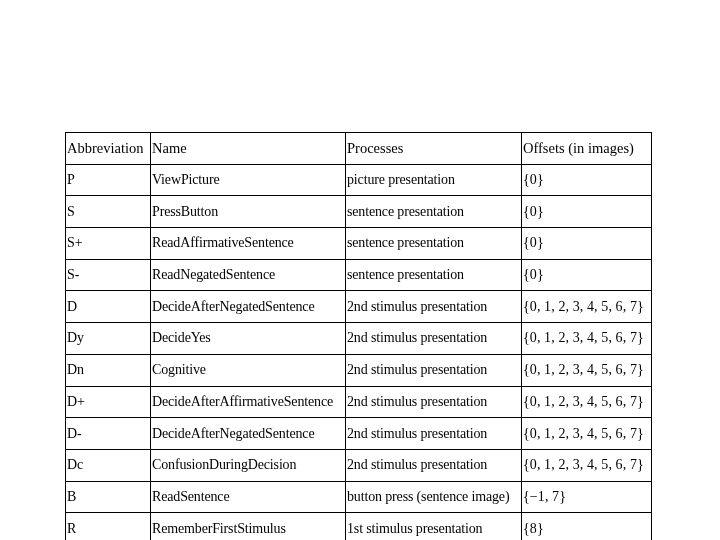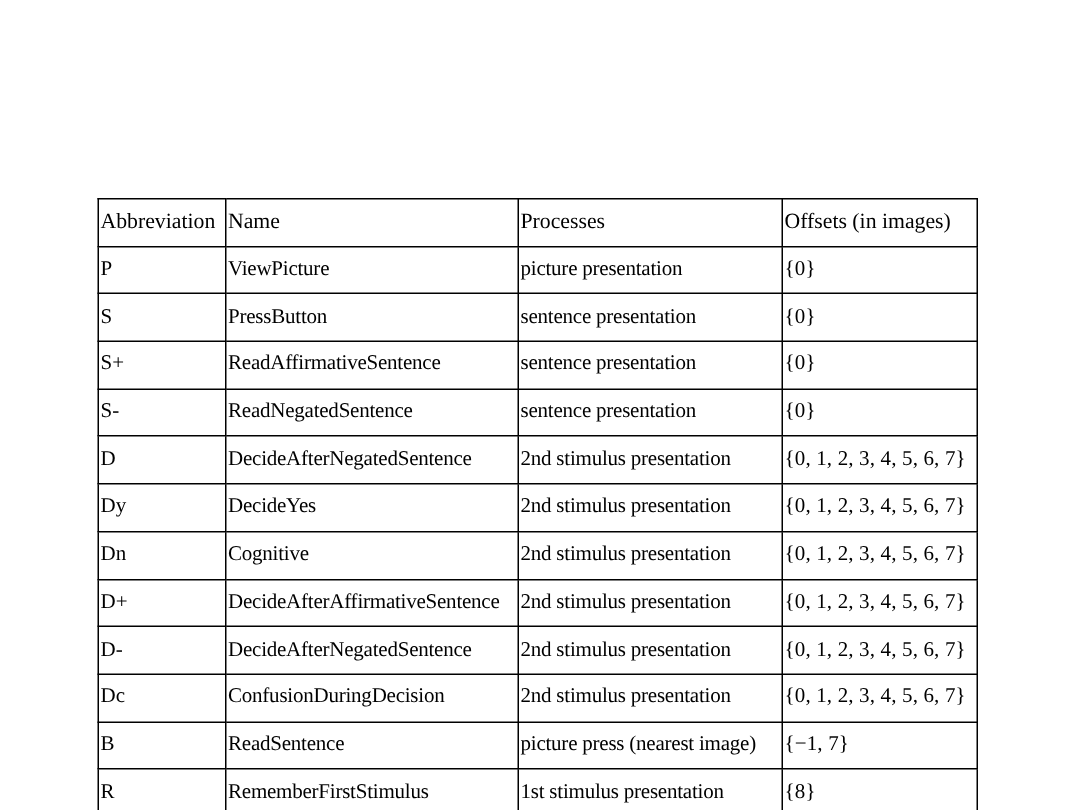--- a/index.html
+++ b/index.html
@@ -167,21 +167,21 @@
           </tr>
           <tr>
             <td class="abbr">Dc</td>
             <td class="fit-name">ConfusionDuringDecision</td>
             <td class="fit-land">2nd stimulus presentation</td>
             <td class="offsets">{0, 1, 2, 3, 4, 5, 6, 7}</td>
           </tr>
           <tr>
             <td class="abbr">B</td>
             <td class="fit-name">ReadSentence</td>
-            <td class="fit-land">picture press (nearest image)</td>
+            <td class="fit-land">button press (sentence image)</td>
             <td class="offsets">{−1, 7}</td>
           </tr>
           <tr>
             <td class="abbr">R</td>
             <td class="fit-name">RememberFirstStimulus</td>
             <td class="fit-land">1st stimulus presentation</td>
             <td class="offsets">{8}</td>
           </tr>
         </tbody>
     </table>

